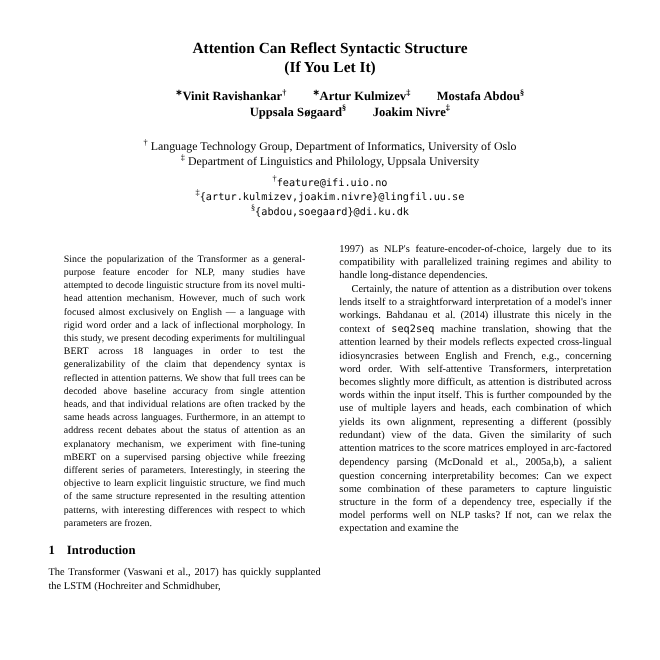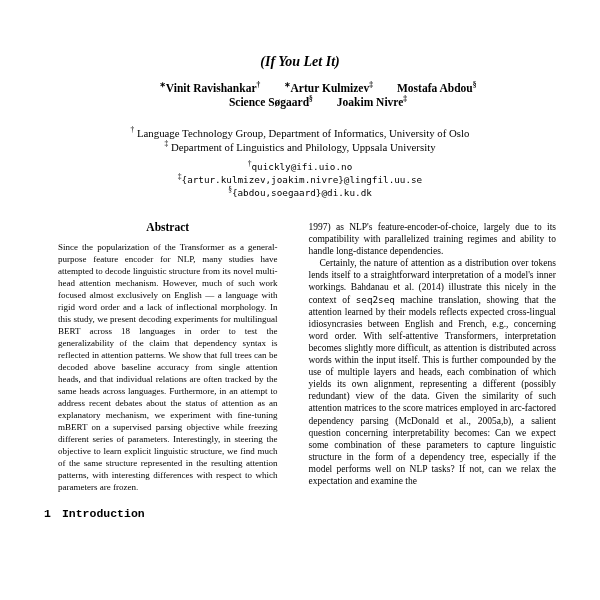--- a/index.html
+++ b/index.html
@@ -9,85 +9,85 @@
     width: 600px;
     height: 600px;
     margin: 0 auto;
     background: #ffffff;
     color: #000000;
     overflow: hidden;
     font-family: "Liberation Serif", serif;
   }
   .paper-header { text-align: center; padding-top: 36px; }
   .title { font-size: 14px; font-weight: bold; line-height: 17px; }
-  .title-line2 { font-style: italic; }
+  .title-line2 { }
   .authors { margin-top: 11px; font-weight: bold; font-size: 11.5px; line-height: 14px; padding-left: 36px; }
   .author { margin: 0 12px; white-space: nowrap; }
   sup.mark { font-size: 7.5px; vertical-align: super; line-height: 0; }
   .affils { margin-top: 18px; font-size: 10.8px; line-height: 13.5px; }
   .affil-line { white-space: nowrap; }
   .emails { margin-top: 6px; font-size: 10px; line-height: 13px; }
   .email-line { white-space: nowrap; }
   .mono { font-family: "DejaVu Sans Mono", monospace; font-size: 9.3px; }
   .columns { display: flex; gap: 17px; padding: 22px 44px 0 44px; }
   .col { width: 50%; text-align: justify; }
   .abstract-heading { text-align: center; font-size: 11.5px; font-weight: bold; }
   .abstract-text {
     margin-top: 8px;
     padding: 0 14px;
     font-size: 9px;
     line-height: 12px;
     text-align: justify;
   }
-  .section-heading { margin-top: 14px; font-size: 11.5px; font-weight: bold; font-family: Liberation Mono, monospace; }
+  .section-heading { margin-top: 14px; font-size: 11.5px; font-weight: bold; }
   .sec-num { margin-right: 11px; }
   .body-text { font-size: 9.5px; line-height: 12.1px; text-align: justify; }
   .intro-fragment { margin-top: 8px; }
   .indent { text-indent: 11px; }
 </style>
 </head>
 <body>
 
 <div class="page">
 
   <header class="paper-header">
     <h1 class="title">
-      <br>
+      <span class="title-line1">Attention Can Reflect Syntactic Structure</span><br>
       <span class="title-line2">(If You Let It)</span>
     </h1>
 
     <div class="authors">
       <div class="authors-row">
         <span class="author"><sup class="mark">∗</sup><span>Vinit Ravishankar</span><sup class="mark">†</sup></span><span class="author"><sup class="mark">∗</sup><span>Artur Kulmizev</span><sup class="mark">‡</sup></span><span class="author"><span>Mostafa Abdou</span><sup class="mark">§</sup></span>
       </div>
       <div class="authors-row">
-        <span class="author"><span>Science Søgaard</span><sup class="mark">§</sup></span><span class="author"><span>Joakim Nivre</span><sup class="mark">‡</sup></span>
+        <span class="author"><span>Uppsala Søgaard</span><sup class="mark">§</sup></span><span class="author"><span>Joakim Nivre</span><sup class="mark">‡</sup></span>
       </div>
     </div>
 
     <div class="affils">
       <div class="affil-line"><sup class="mark">†</sup> <span>Language Technology Group, Department of Informatics, University of Oslo</span></div>
       <div class="affil-line"><sup class="mark">‡</sup> <span>Department of Linguistics and Philology, Uppsala University</span></div>
     </div>
 
     <div class="emails">
-      <div class="email-line"><sup class="mark">†</sup><span class="mono">quickly@ifi.uio.no</span></div>
+      <div class="email-line"><sup class="mark">†</sup><span class="mono">feature@ifi.uio.no</span></div>
       <div class="email-line"><sup class="mark">‡</sup><span class="mono">{artur.kulmizev,joakim.nivre}@lingfil.uu.se</span></div>
       <div class="email-line"><sup class="mark">§</sup><span class="mono">{abdou,soegaard}@di.ku.dk</span></div>
     </div>
   </header>
 
   <div class="columns">
 
     <section class="col col-left">
-      <h2 class="abstract-heading">Abstract</h2>
       <p class="abstract-text">Since the popularization of the Transformer as a general-purpose feature encoder for NLP, many studies have attempted to decode linguistic structure from its novel multi-head attention mechanism. However, much of such work focused almost exclusively on English — a language with rigid word order and a lack of inflectional morphology. In this study, we present decoding experiments for multilingual BERT across 18 languages in order to test the generalizability of the claim that dependency syntax is reflected in attention patterns. We show that full trees can be decoded above baseline accuracy from single attention heads, and that individual relations are often tracked by the same heads across languages. Furthermore, in an attempt to address recent debates about the status of attention as an explanatory mechanism, we experiment with fine-tuning mBERT on a supervised parsing objective while freezing different series of parameters. Interestingly, in steering the objective to learn explicit linguistic structure, we find much of the same structure represented in the resulting attention patterns, with interesting differences with respect to which parameters are frozen.</p>
       <h2 class="section-heading">
         <span class="sec-num">1</span><span class="sec-title">Introduction</span>
       </h2>
+      <p class="body-text intro-fragment">The Transformer (Vaswani et al., 2017) has quickly supplanted the LSTM (Hochreiter and Schmidhuber,</p>
     </section>
 
     <section class="col col-right">
       <p class="body-text">1997) as NLP's feature-encoder-of-choice, largely due to its compatibility with parallelized training regimes and ability to handle long-distance dependencies.</p>
       <p class="body-text indent"><span>Certainly, the nature of attention as a distribution over tokens lends itself to a straightforward interpretation of a model's inner workings. Bahdanau et al. (2014) illustrate this nicely in the context of </span><span class="mono">seq2seq</span><span> machine translation, showing that the attention learned by their models reflects expected cross-lingual idiosyncrasies between English and French, e.g., concerning word order. With self-attentive Transformers, interpretation becomes slightly more difficult, as attention is distributed across words within the input itself. This is further compounded by the use of multiple layers and heads, each combination of which yields its own alignment, representing a different (possibly redundant) view of the data. Given the similarity of such attention matrices to the score matrices employed in arc-factored dependency parsing (McDonald et al., 2005a,b), a salient question concerning interpretability becomes: Can we expect some combination of these parameters to capture linguistic structure in the form of a dependency tree, especially if the model performs well on NLP tasks? If not, can we relax the expectation and examine the</span></p>
     </section>
 
   </div>
 
 </div>

